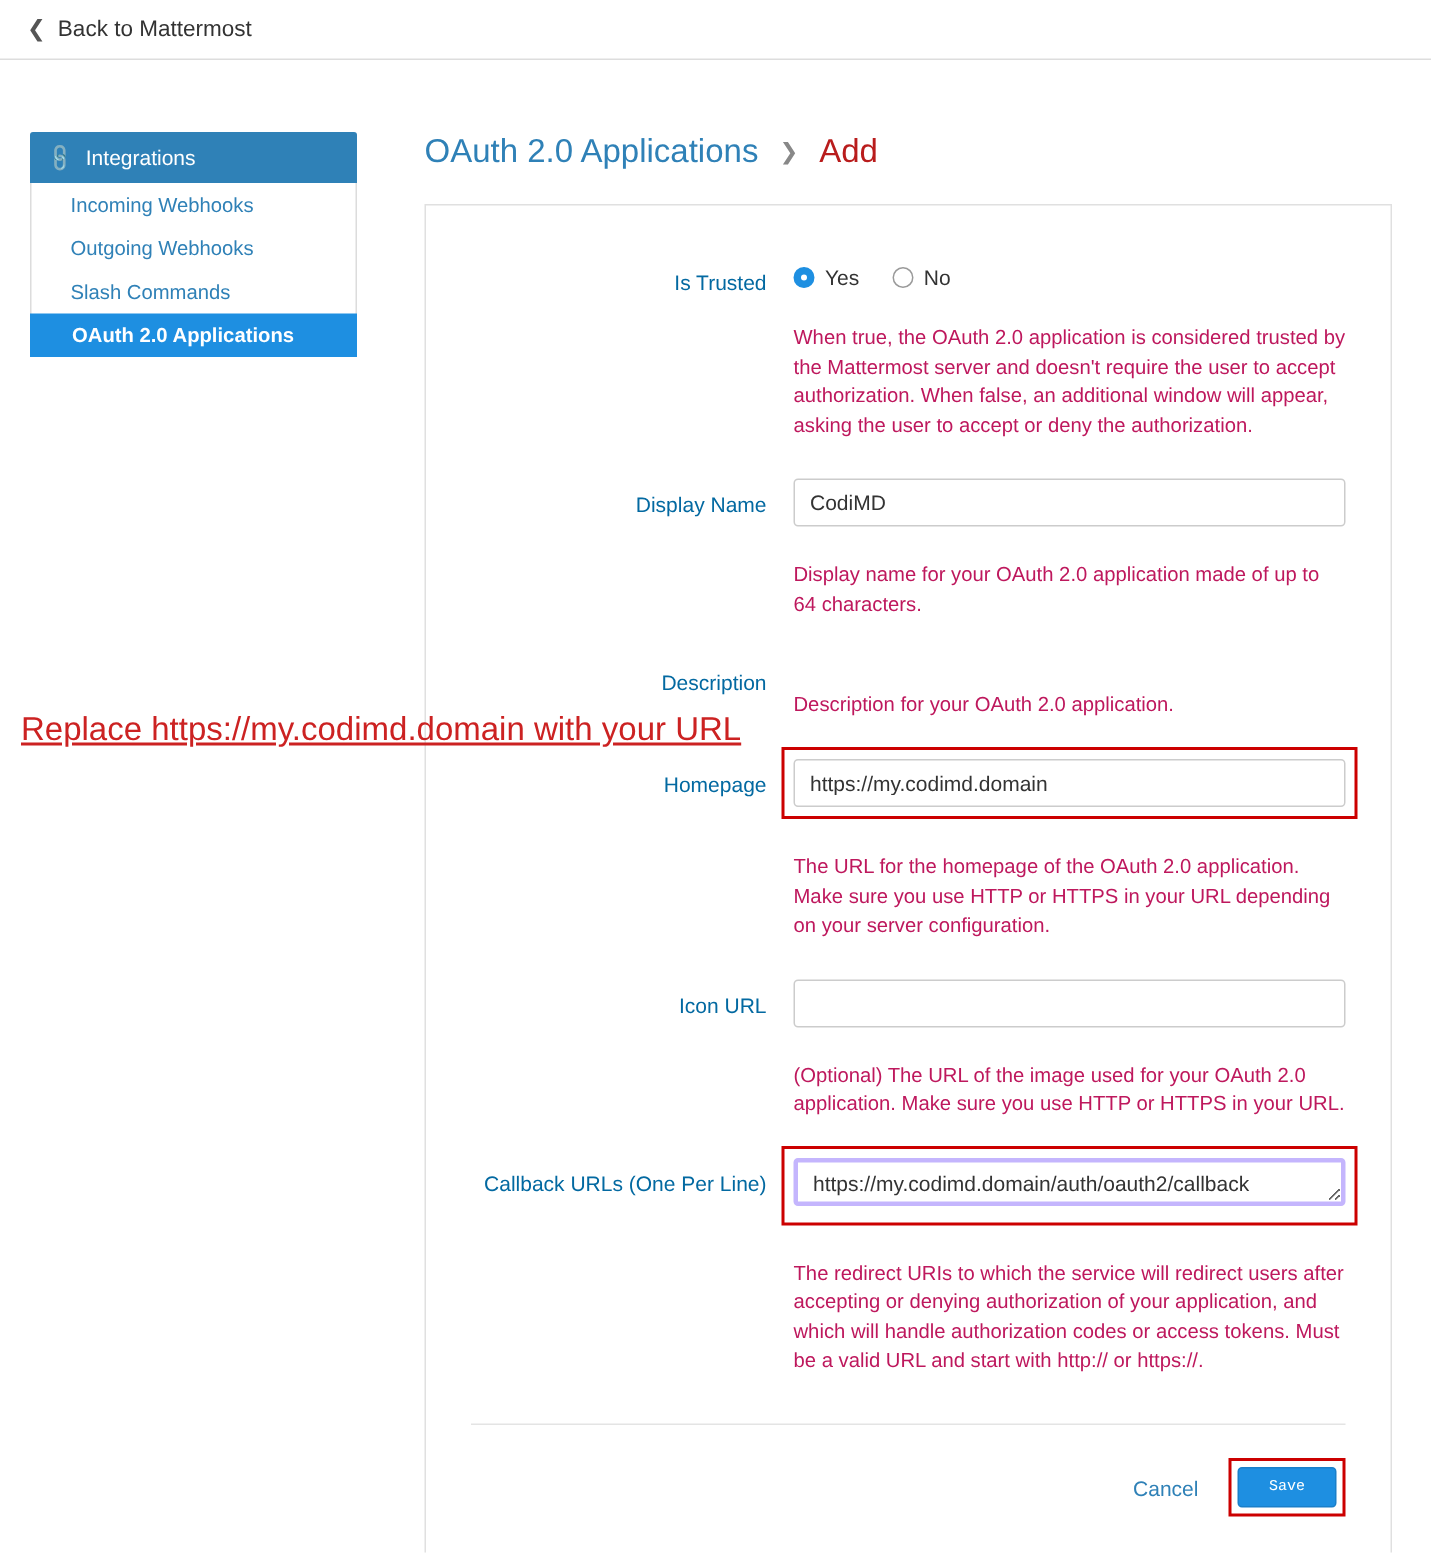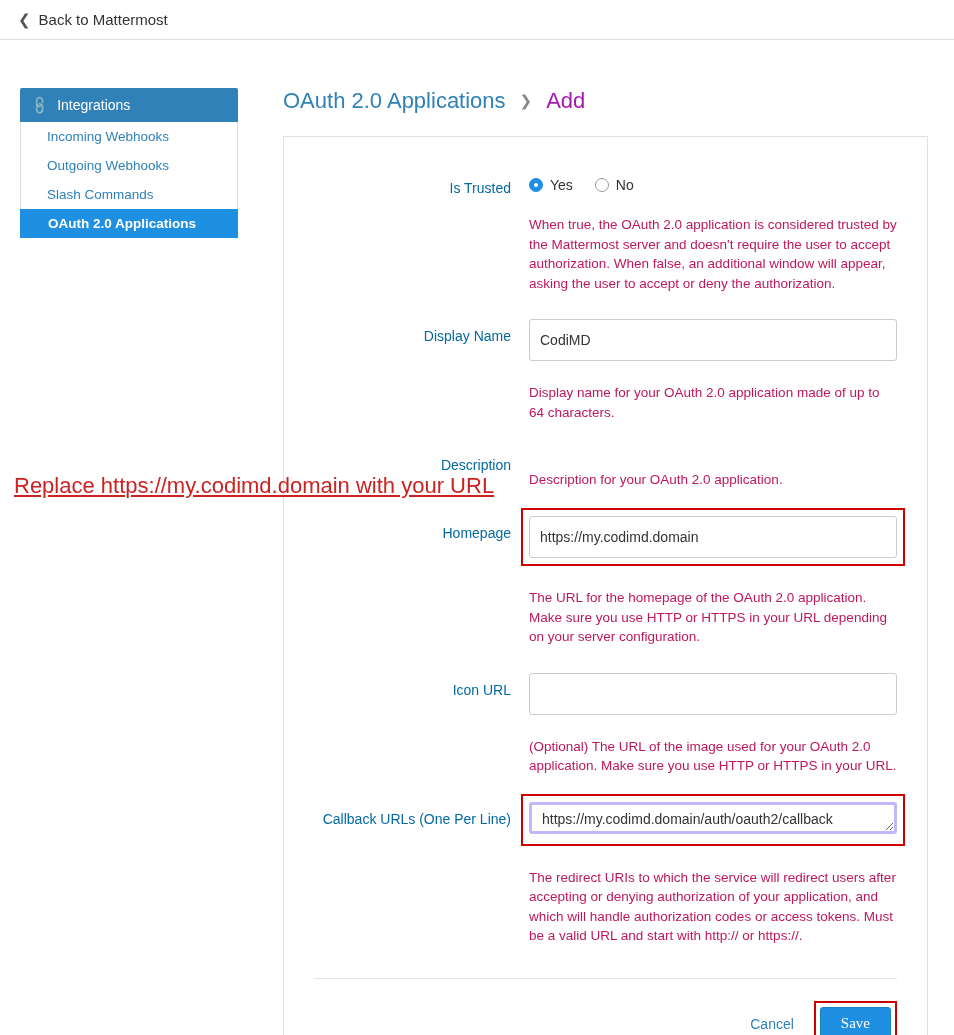--- a/index.html
+++ b/index.html
@@ -101,21 +101,21 @@
   .breadcrumb .crumb-link {
     color: #2f81b7;
     cursor: pointer;
   }
   .breadcrumb .crumb-sep {
     color: #888;
     margin: 0 14px;
     font-size: 15px;
   }
   .breadcrumb .crumb-current {
-    color: #a21caf;
+    color: #b91c1c;
   }
 
   .card {
     border: 1px solid #e0e0e0;
     background: #fff;
     padding: 34px 30px 20px 30px;
   }
 
   .form-row {
     display: flex;
@@ -140,21 +140,21 @@
     color: #be185d;
     line-height: 1.45;
     margin: 22px 0 22px 0;
     max-width: 380px;
   }
   input[type="text"] {
     width: 100%;
     height: 32px;
     border: 1px solid #ccc;
     border-radius: 3px;
-    padding: 20px 10px;
+    padding: 0 10px;
     font-size: 14px;
     font-family: "Liberation Sans", sans-serif;
     color: #333;
     background: #fff;
   }
   textarea {
     width: 100%;
     height: 32px;
     border: 3px solid #c4b5fd;
     border-radius: 3px;
@@ -233,24 +233,24 @@
   }
   .save-wrap {
     border: 2px solid #cc0000;
     padding: 4px;
   }
   .save-btn {
     background: #1e8fe1;
     color: #fff;
     border: 1px solid #1a7fc9;
     border-radius: 3px;
-    font-size: 15px;
+    font-size: 10px;
     padding: 7px 20px;
     cursor: pointer;
-    font-family: Liberation Serif, serif;
+    font-family: Liberation Mono, monospace;
   }
 
   
   .annotation {
     position: absolute;
     left: 14px;
     top: 470px;
     width: 500px;
     color: #cc2222;
     font-size: 22px;

